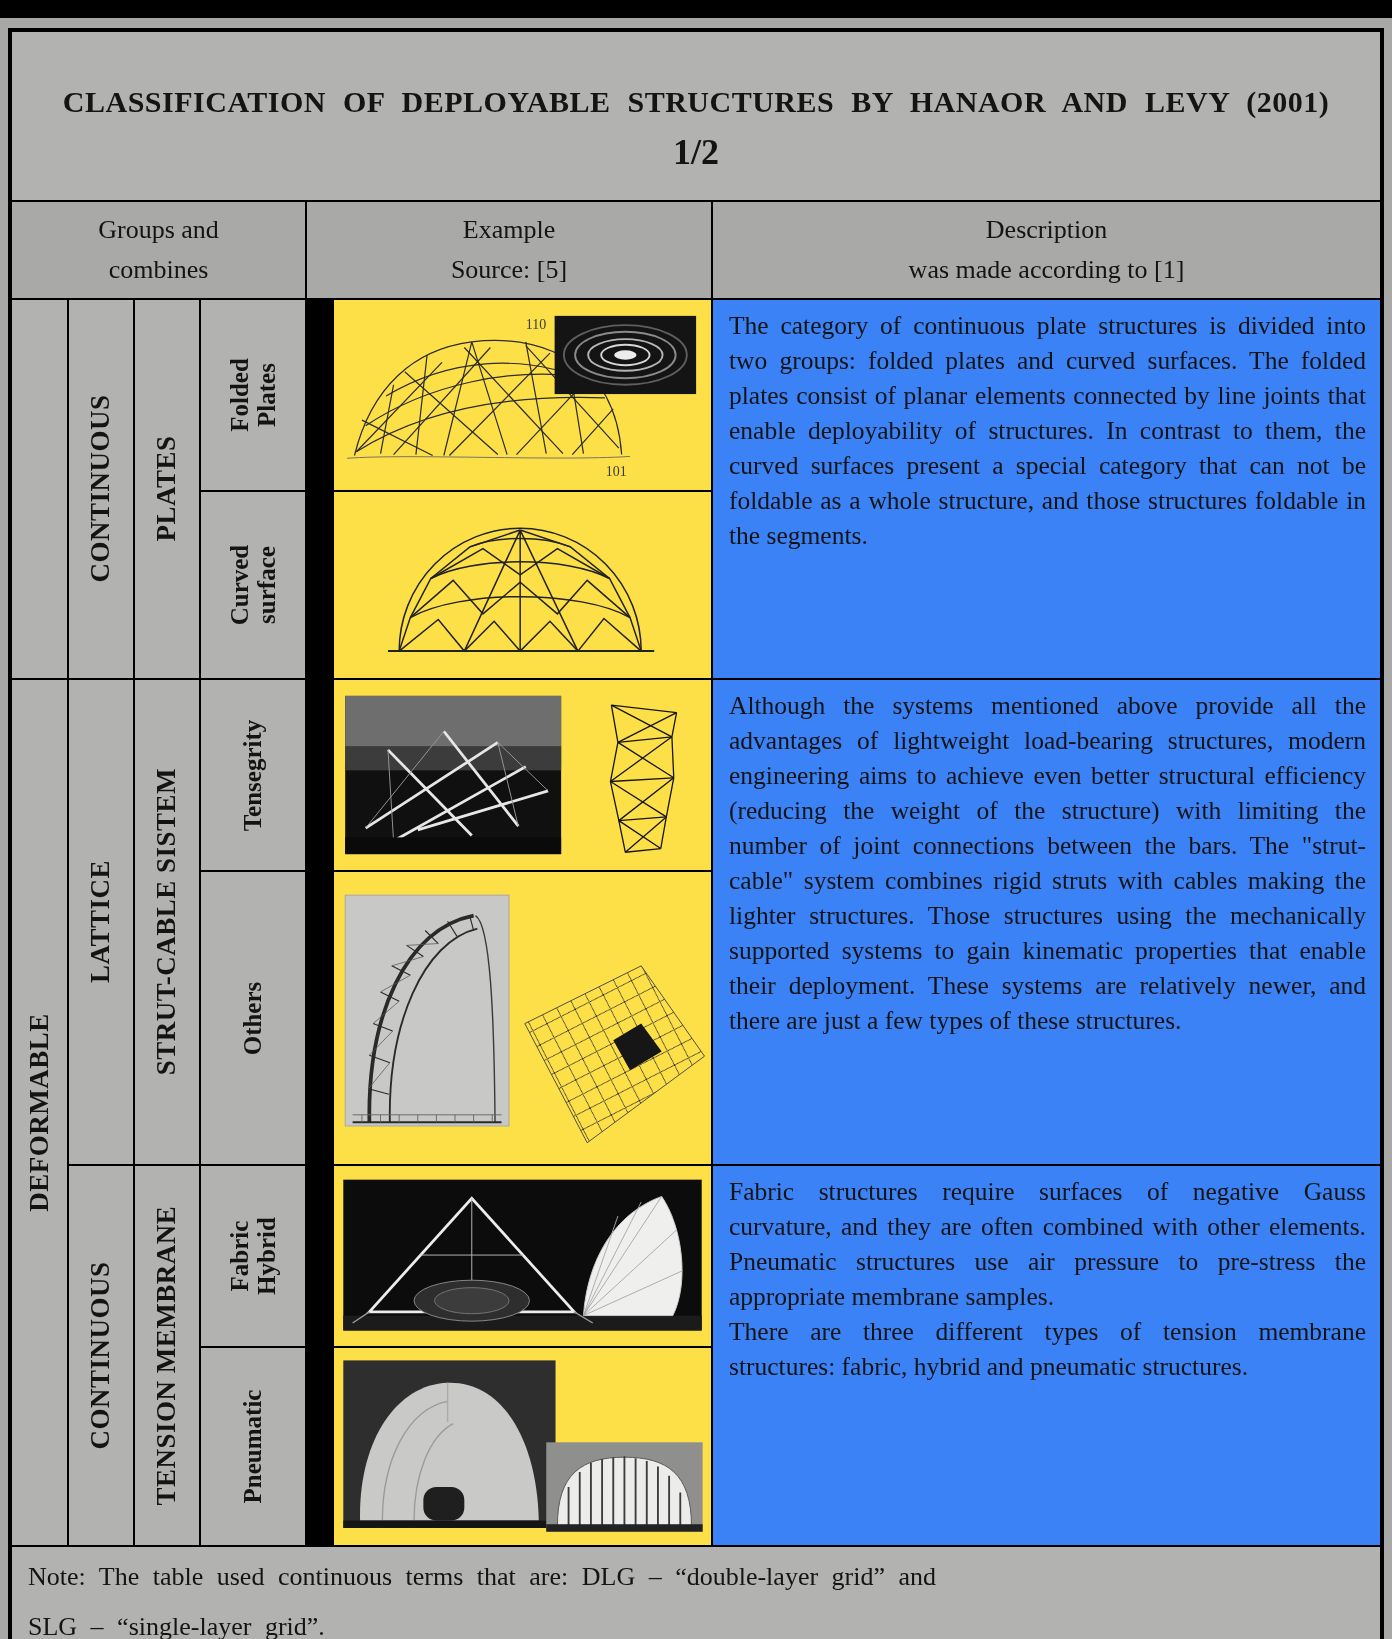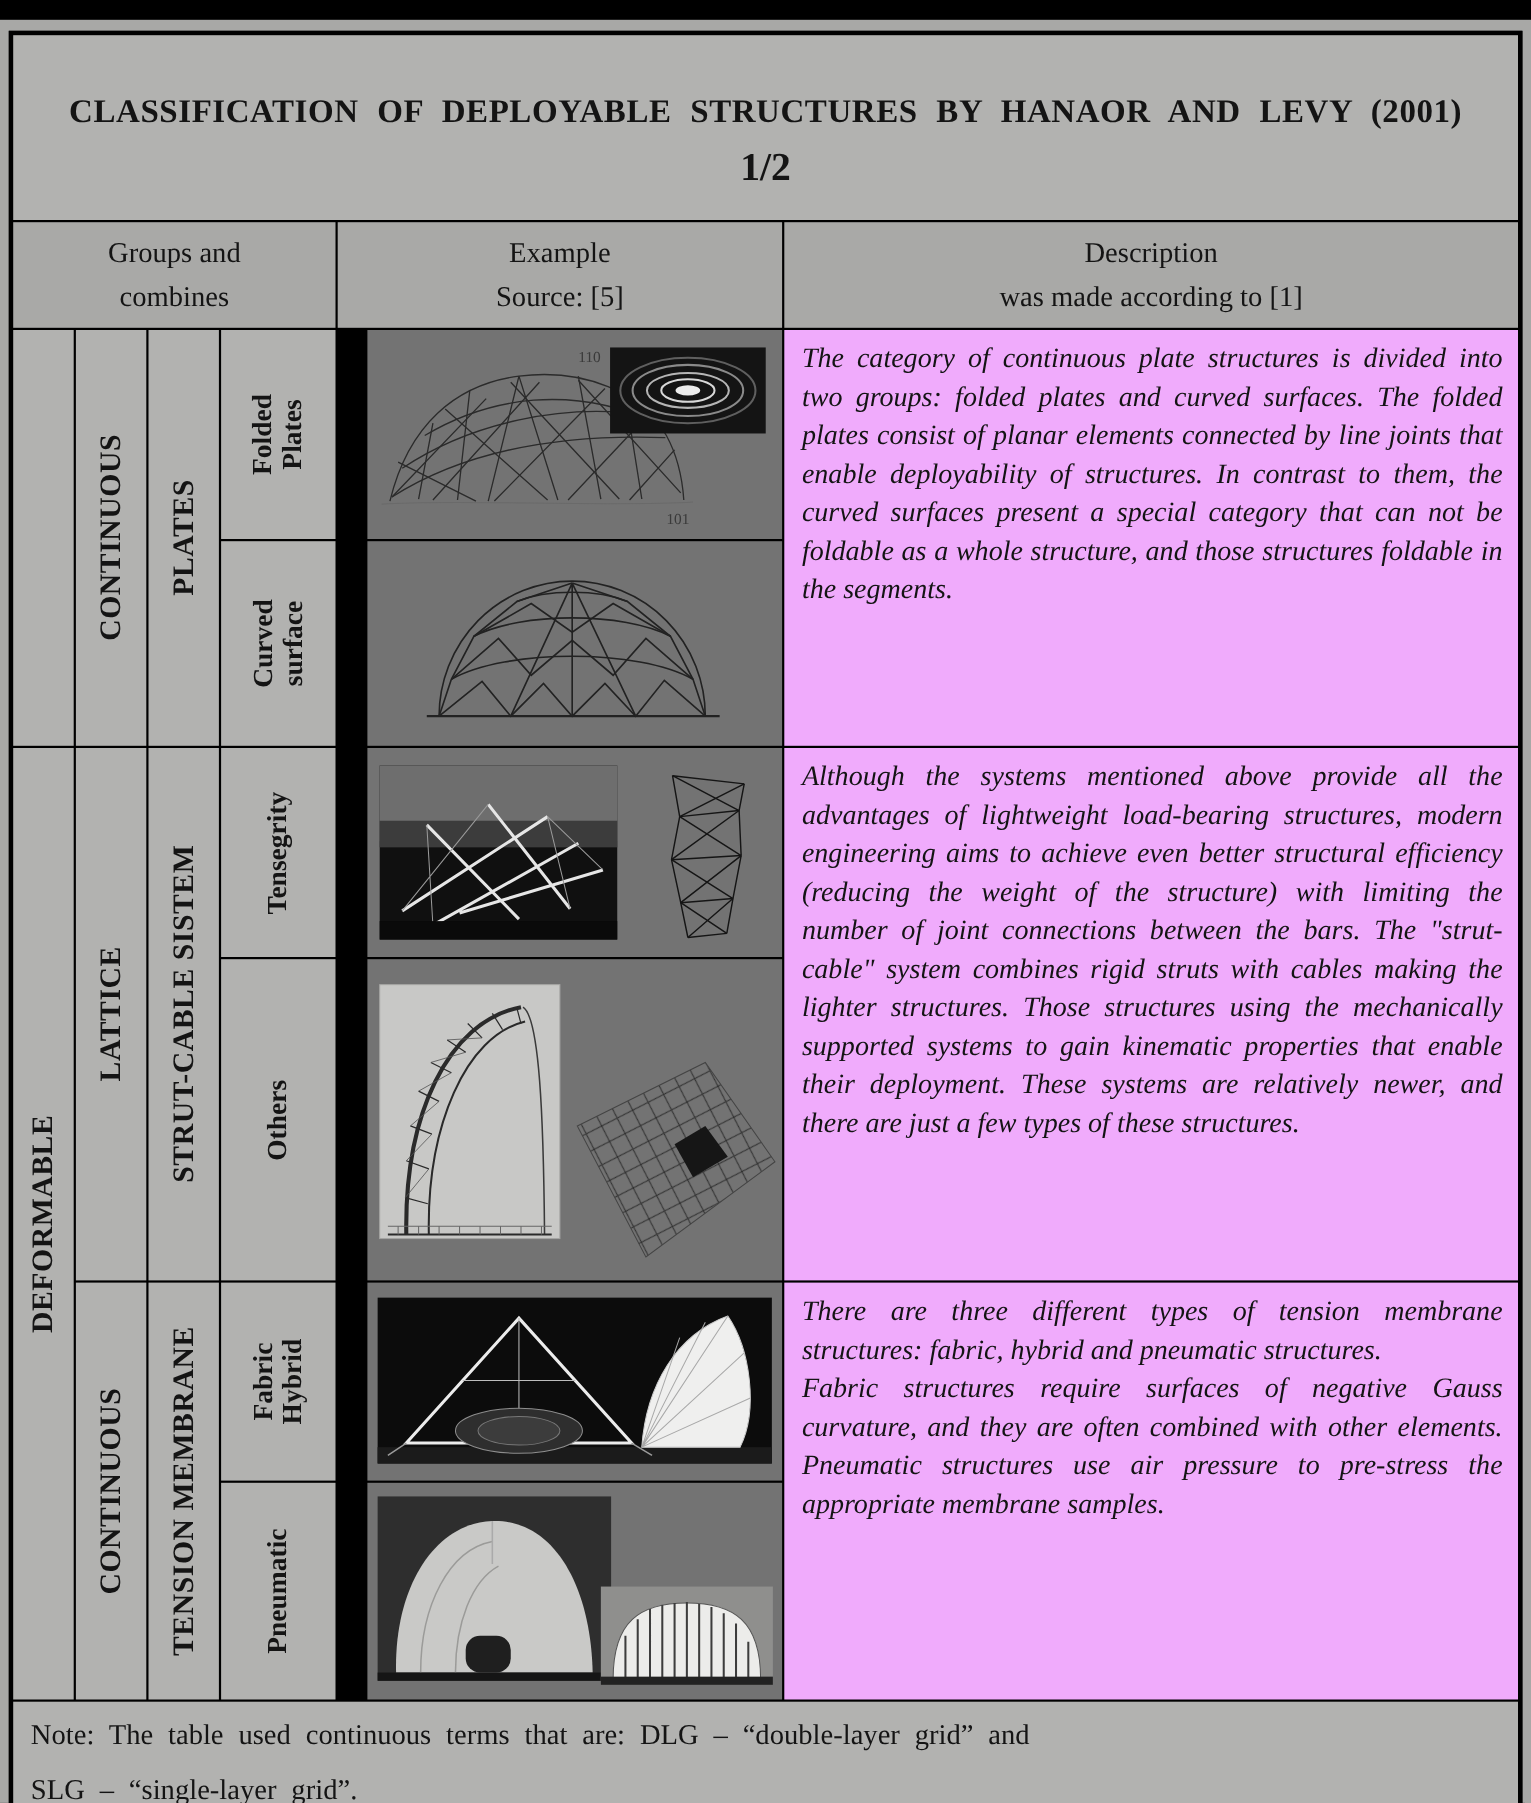--- a/index.html
+++ b/index.html
@@ -13,22 +13,22 @@
   #scan-table{
     position:absolute;left:8px;top:28px;width:1368px;
     border:4px solid #000;background:#000;
     display:grid;
     grid-template-columns:55px 64px 64px 104px 404px 1fr;
     grid-template-rows:168px 96px 190px 186px 190px 292px 180px 197px 140px;
     gap:2px;
   }
   .cell{background:#b2b2b0;}
   .cell-hdr{background:#a9a9a7;font-family:Liberation Serif, serif;}
-  .cell-img{background:#737373;position:relative;overflow:hidden;margin-left:27px;}
-  .cell-desc{background:#f0abfc;overflow:hidden;font-style:italic;}
+  .cell-img{background:#fde047;position:relative;overflow:hidden;margin-left:27px;}
+  .cell-desc{background:#3b82f6;overflow:hidden;}
   .title-cell{
     display:flex;flex-direction:column;align-items:center;justify-content:center;
     padding-top:26px;gap:12px;
   }
   .title-line1{font-weight:bold;font-size:30px;letter-spacing:0.5px;word-spacing:9px;text-align:left;}
   .title-line2{font-weight:bold;font-size:36px;}
   .hdr-cell{display:flex;flex-direction:column;align-items:center;justify-content:center;font-size:26px;line-height:40px;}
   .vcell{display:flex;align-items:center;justify-content:center;overflow:hidden;}
   .vtext{transform:rotate(-90deg);white-space:nowrap;text-align:center;line-height:1.08;}
   .vgroup{font-weight:bold;font-size:27px;letter-spacing:0.5px;}
@@ -250,22 +250,22 @@
       <path d="M240,182 C240,126 266,108 312,108 C358,108 384,126 384,182 Z" fill="#ececea" stroke="#555" stroke-width="1"></path>
       <g stroke="#3d3d3d" stroke-width="2">
         <path d="M252,182 L252,140 M264,182 L264,124 M276,182 L276,114 M288,182 L288,110 M300,182 L300,108 M312,182 L312,107 M324,182 L324,109 M336,182 L336,112 M348,182 L348,118 M360,182 L360,128 M372,182 L372,146"></path>
       </g>
       <rect x="228" y="180" width="168" height="8" fill="#222"></rect>
     </svg>
   </div>
 
   <div class="cell cell-desc" style="grid-column:6;grid-row:7/9">
     <div class="desc-text">
+      <p>Fabric structures require surfaces of negative Gauss curvature, and they are often combined with other elements. Pneumatic structures use air pressure to pre-stress the appropriate membrane samples.</p>
       <p>There are three different types of tension membrane structures: fabric, hybrid and pneumatic structures.</p>
-      <p>Fabric structures require surfaces of negative Gauss curvature, and they are often combined with other elements. Pneumatic structures use air pressure to pre-stress the appropriate membrane samples.</p>
     </div>
   </div>
 
   <div class="cell note-cell" style="grid-column:1/7;grid-row:9">
     <span class="note-line1">Note: The table used continuous terms that are: DLG – “double-layer grid” and</span>
     <span class="note-line2">SLG – “single-layer grid”.</span>
   </div>
 
 </div>
 

